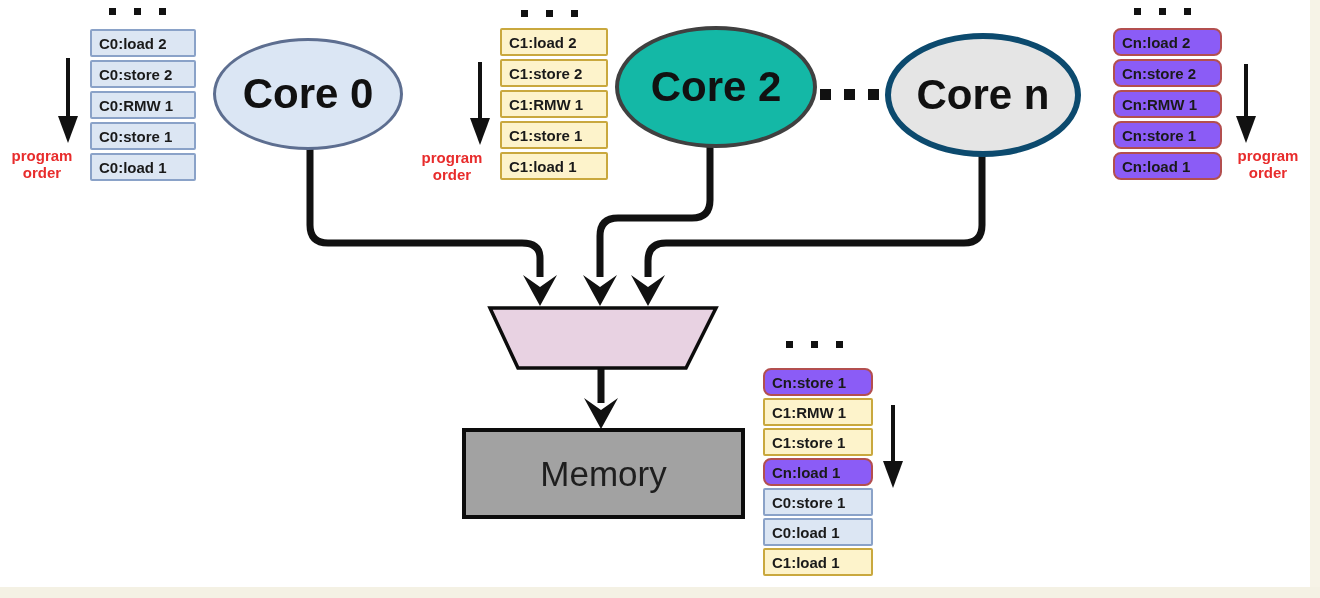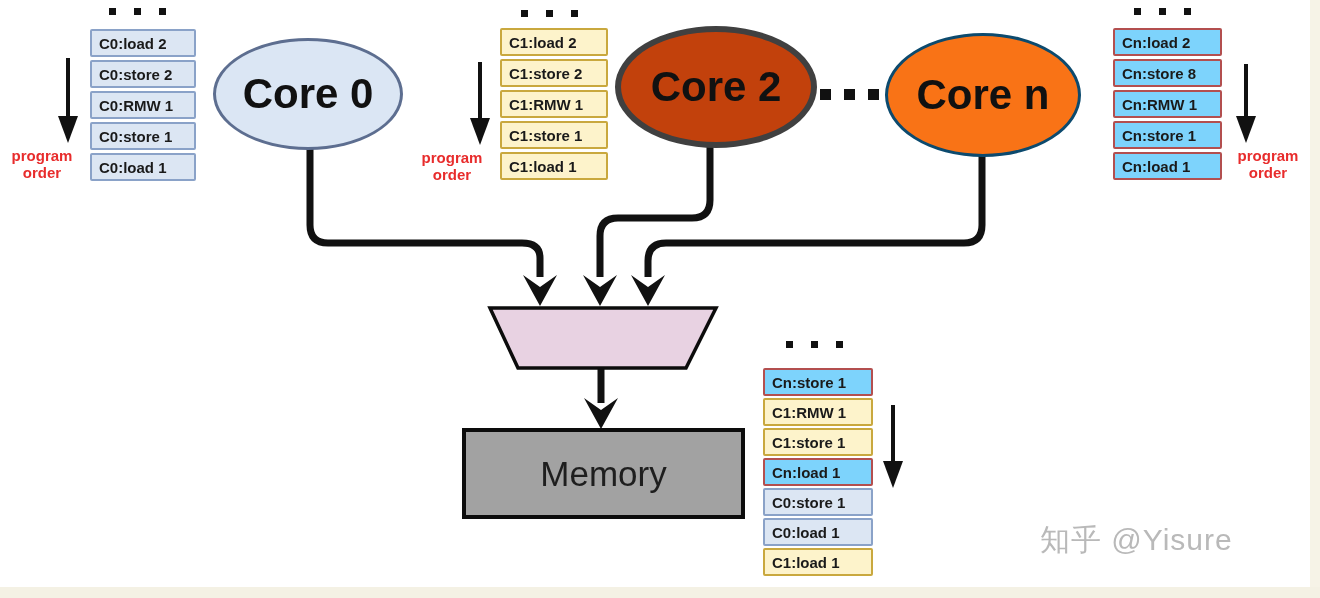--- a/index.html
+++ b/index.html
@@ -15,37 +15,37 @@
 
   
   .oplist{position:absolute;display:flex;flex-direction:column;gap:3px;z-index:2;}
   .cell{
     box-sizing:border-box;height:28px;border:2px solid;border-radius:2px;
     display:flex;align-items:center;padding-left:7px;
     font-weight:bold;font-size:15px;color:#1a1a1a;white-space:nowrap;
   }
   .cell.blue  {background:#dce6f3;border-color:#8aa2c8;}
   .cell.yellow{background:#fdf3cb;border-color:#c9a83e;text-align:right;}
-  .cell.pink  {background:#7dd3fc;border-color:#b34f4f;}
+  .cell.pink  {background:#8b5cf6;border-color:#b34f4f;border-radius:8px;}
   .memlist{gap:2px;}
 
   
   .dots{position:absolute;display:flex;gap:18px;z-index:2;}
   .dots .dot{width:7px;height:7px;background:#111;}
   .dots.big{gap:13px;}
   .dots.big .dot{width:11px;height:11px;}
 
   
   .core{
     position:absolute;border-radius:50%;display:flex;align-items:center;justify-content:center;
     font-weight:bold;font-size:42px;color:#111;z-index:2;box-sizing:border-box;
   }
   .core.c0{background:#dbe6f4;border:3px solid #5d6e90;}
-  .core.c2{background:#c2410c;border:6px solid #404040;}
-  .core.cn{background:#f97316;border:3px solid #0c4a6e;}
+  .core.c2{background:#14b8a6;border:4px solid #404040;}
+  .core.cn{background:#e5e5e5;border:6px solid #0c4a6e;}
 
   
   .order-label{
     position:absolute;width:84px;text-align:center;z-index:2;
     color:#e82c2c;font-weight:bold;font-size:15px;line-height:17px;
   }
 
   
   .memory-box{
     position:absolute;left:462px;top:428px;width:283px;height:91px;box-sizing:border-box;
@@ -133,21 +133,21 @@
   <div class="oplist" style="left:500px;top:28px;width:108px;">
     <div class="cell yellow">C1:load 2</div>
     <div class="cell yellow">C1:store 2</div>
     <div class="cell yellow">C1:RMW 1</div>
     <div class="cell yellow">C1:store 1</div>
     <div class="cell yellow">C1:load 1</div>
   </div>
 
   <div class="oplist" style="left:1113px;top:28px;width:109px;">
     <div class="cell pink">Cn:load 2</div>
-    <div class="cell pink">Cn:store 8</div>
+    <div class="cell pink">Cn:store 2</div>
     <div class="cell pink">Cn:RMW 1</div>
     <div class="cell pink">Cn:store 1</div>
     <div class="cell pink">Cn:load 1</div>
   </div>
 
   <div class="oplist memlist" style="left:763px;top:368px;width:110px;">
     <div class="cell pink">Cn:store 1</div>
     <div class="cell yellow">C1:RMW 1</div>
     <div class="cell yellow">C1:store 1</div>
     <div class="cell pink">Cn:load 1</div>
@@ -167,15 +167,14 @@
   </div>
 
   <div class="order-label" style="left:0px;top:147px;">program order</div>
   <div class="order-label" style="left:410px;top:149px;">program order</div>
   <div class="order-label" style="left:1226px;top:147px;">program order</div>
 
   <div class="memory-box">
     <span>Memory</span>
   </div>
 
-  <div class="watermark">知乎 @Yisure</div>
 
 </div>
 
 </body></html>

